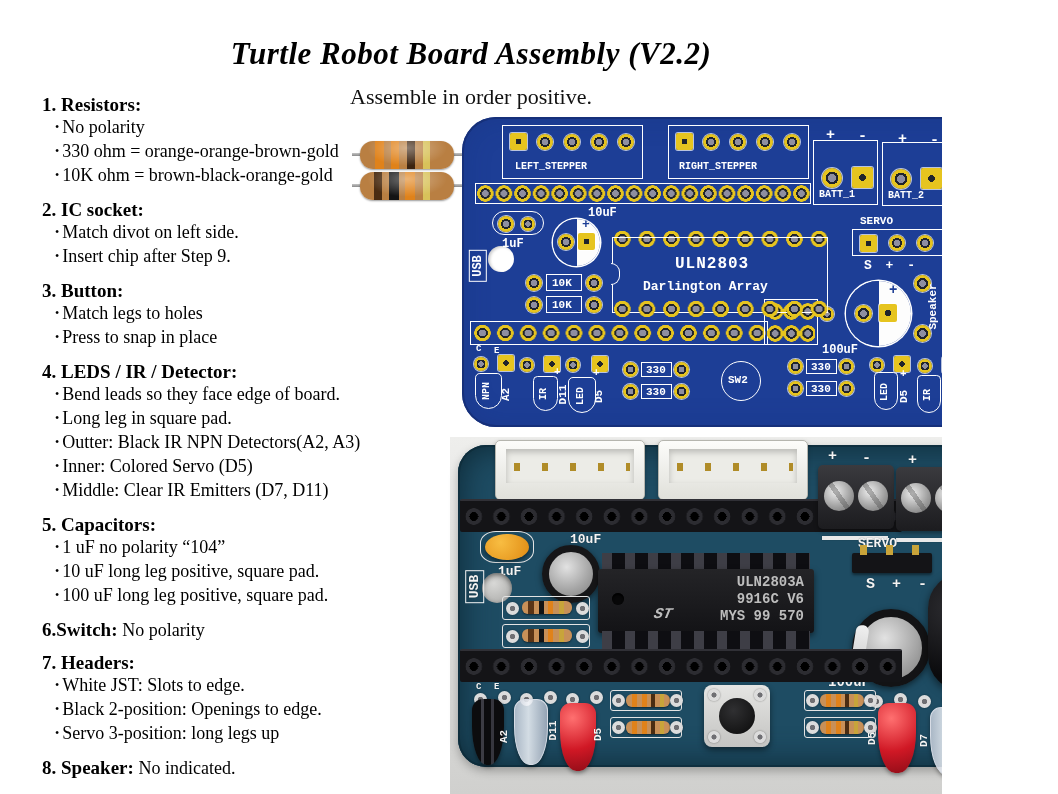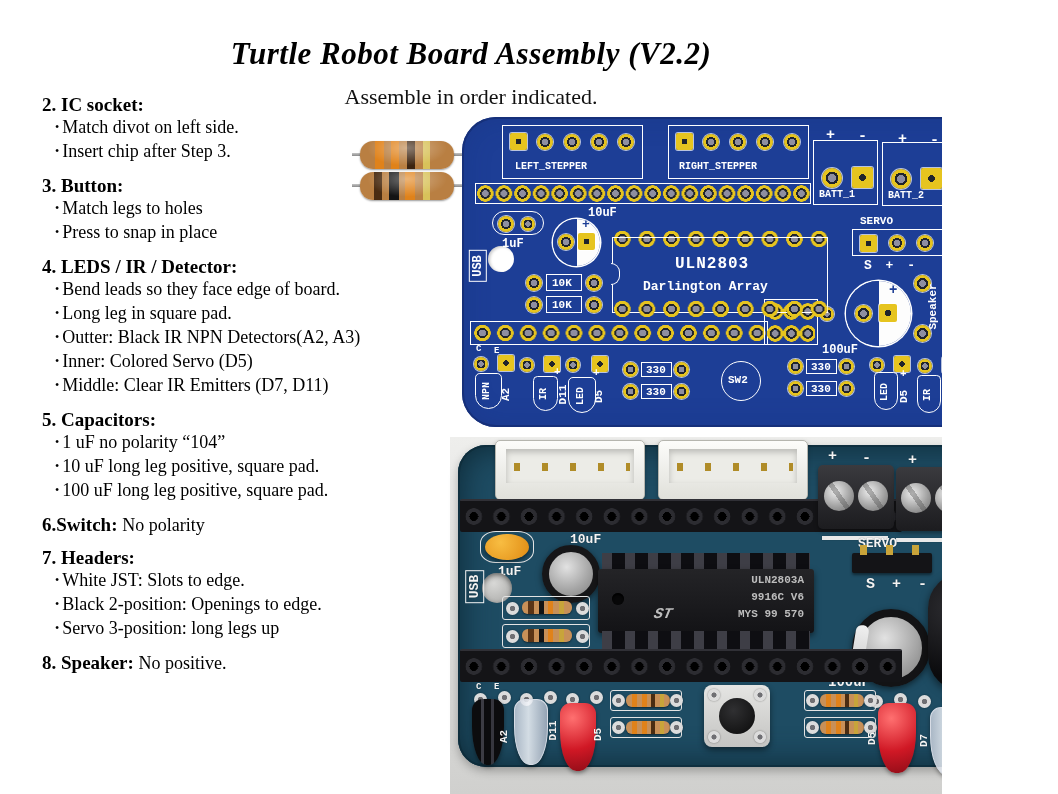--- a/index.html
+++ b/index.html
@@ -48,41 +48,49 @@
 .ecap{position:absolute;border-radius:50%;background:radial-gradient(circle at 40% 34%,#e2e2e2,#a6a6a6 58%,#7e7e7e);box-shadow:0 2px 6px #0008}
 .ghole{position:absolute;border-radius:50%;background:radial-gradient(circle at 40% 35%,#d8d8d6,#a6a6a4);box-shadow:inset 0 2px 5px #0007}
 .bullet{position:absolute;border-radius:11px 11px 45% 45%/11px 11px 58% 58%;box-shadow:0 2px 4px #0006}
 .blk{background:linear-gradient(90deg,#0c0c0e 0 28%,#3c3c44 28% 38%,#0c0c0e 38% 60%,#36363e 60% 70%,#0c0c0e 70%)}
 .clr{background:linear-gradient(90deg,#c3cbd8d9,#f3f6fbd9 42%,#a9b3c3d9);border:1px solid #d7dce5}
 .red{background:radial-gradient(circle at 35% 22%,#ff7070,#d01825 55%,#8d0c17)}
 .spad{position:absolute;width:13px;height:13px;border-radius:50%;background:radial-gradient(circle,#6f6f73 0 28%,#dcdcdc 32%);box-shadow:0 0 2px #0007}
 .chip{position:absolute}
 .cpins{position:absolute;background:repeating-linear-gradient(90deg,#3e3e46 0 10px,#0e0e12 10px 23px)}
 .cbody{position:absolute;background:linear-gradient(180deg,#242427,#131316);border-radius:3px;box-shadow:0 3px 6px #0008}
-.ctx{position:absolute;color:#bdbdbd;font-family:"Liberation Mono",monospace;font-weight:bold;font-size:11px;white-space:nowrap;line-height:1}
+.ctx{position:absolute;color:#bdbdbd;font-family:"Liberation Mono",monospace;font-weight:bold;font-size:14px;white-space:nowrap;line-height:1}
 .rphoto{position:absolute}
 .rsilk{position:absolute;border:1.5px solid #e4e4e4;border-radius:3px}
 .rcap{position:absolute;height:13px;border-radius:6px;box-shadow:0 1px 2px #0007}
 .c330{background:linear-gradient(90deg,#c89058 0 14%,#e0821a 14% 26%,#c89058 26% 36%,#e0821a 36% 48%,#c89058 48% 57%,#4a2c12 57% 67%,#c89058 67% 77%,#c8a43a 77% 86%,#c89058 86%)}
 .c10k{background:linear-gradient(90deg,#c89058 0 13%,#5a3416 13% 23%,#c89058 23% 33%,#141414 33% 43%,#c89058 43% 53%,#e0821a 53% 63%,#c89058 63% 75%,#c8a43a 75% 84%,#c89058 84%)}
 </style>
 </head>
 <body>
 
 <div id="page">
 
   <div id="title">Turtle Robot Board Assembly (V2.2)</div>
-  <div id="subtitle">Assemble in order indicated.</div>
+  <div id="subtitle">Assemble in order positive.</div>
 
   <div id="steps">
     <div class="step">
+      <div class="sh">1. Resistors:</div>
+      <ul>
+        <li><span>No polarity</span></li>
+        <li><span>330 ohm = orange-orange-brown-gold</span></li>
+        <li><span>10K ohm = brown-black-orange-gold</span></li>
+      </ul>
+    </div>
+    <div class="step">
       <div class="sh">2. IC socket:</div>
       <ul>
         <li><span>Match divot on left side.</span></li>
-        <li><span>Insert chip after Step 3.</span></li>
+        <li><span>Insert chip after Step 9.</span></li>
       </ul>
     </div>
     <div class="step">
       <div class="sh">3. Button:</div>
       <ul>
         <li><span>Match legs to holes</span></li>
         <li><span>Press to snap in place</span></li>
       </ul>
     </div>
     <div class="step">
@@ -108,21 +116,21 @@
     </div>
     <div class="step">
       <div class="sh">7. Headers:</div>
       <ul>
         <li><span>White JST: Slots to edge.</span></li>
         <li><span>Black 2-position: Openings to edge.</span></li>
         <li><span>Servo 3-position: long legs up</span></li>
       </ul>
     </div>
     <div class="step">
-      <div class="sh"><span>8. Speaker:</span> <span class="n">No positive.</span></div>
+      <div class="sh"><span>8. Speaker:</span> <span class="n">No indicated.</span></div>
     </div>
   </div>
 
   <div class="rimg" style="left:352px;top:141px">
     <div class="rlead"></div>
     <div class="rbody rb330"></div>
   </div>
   <div class="rimg" style="left:352px;top:172px">
     <div class="rlead"></div>
     <div class="rbody rb10k"></div>

